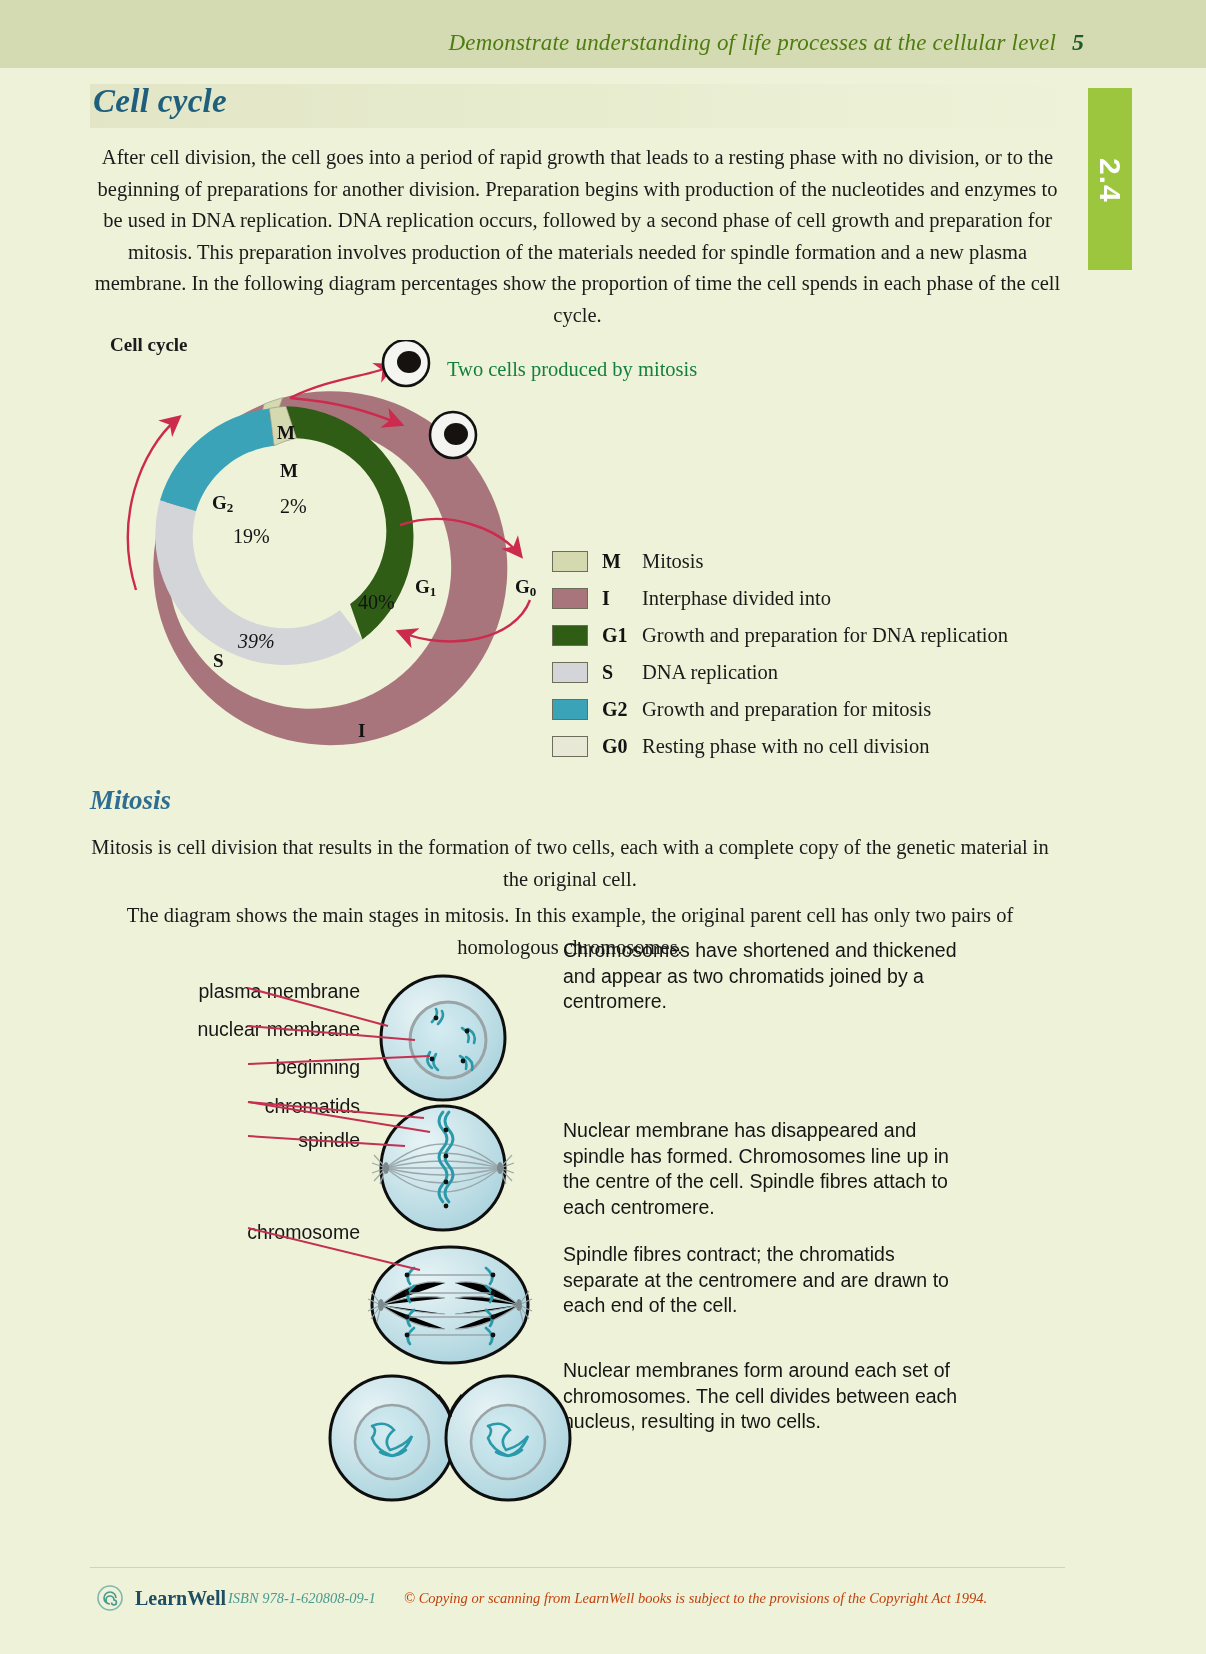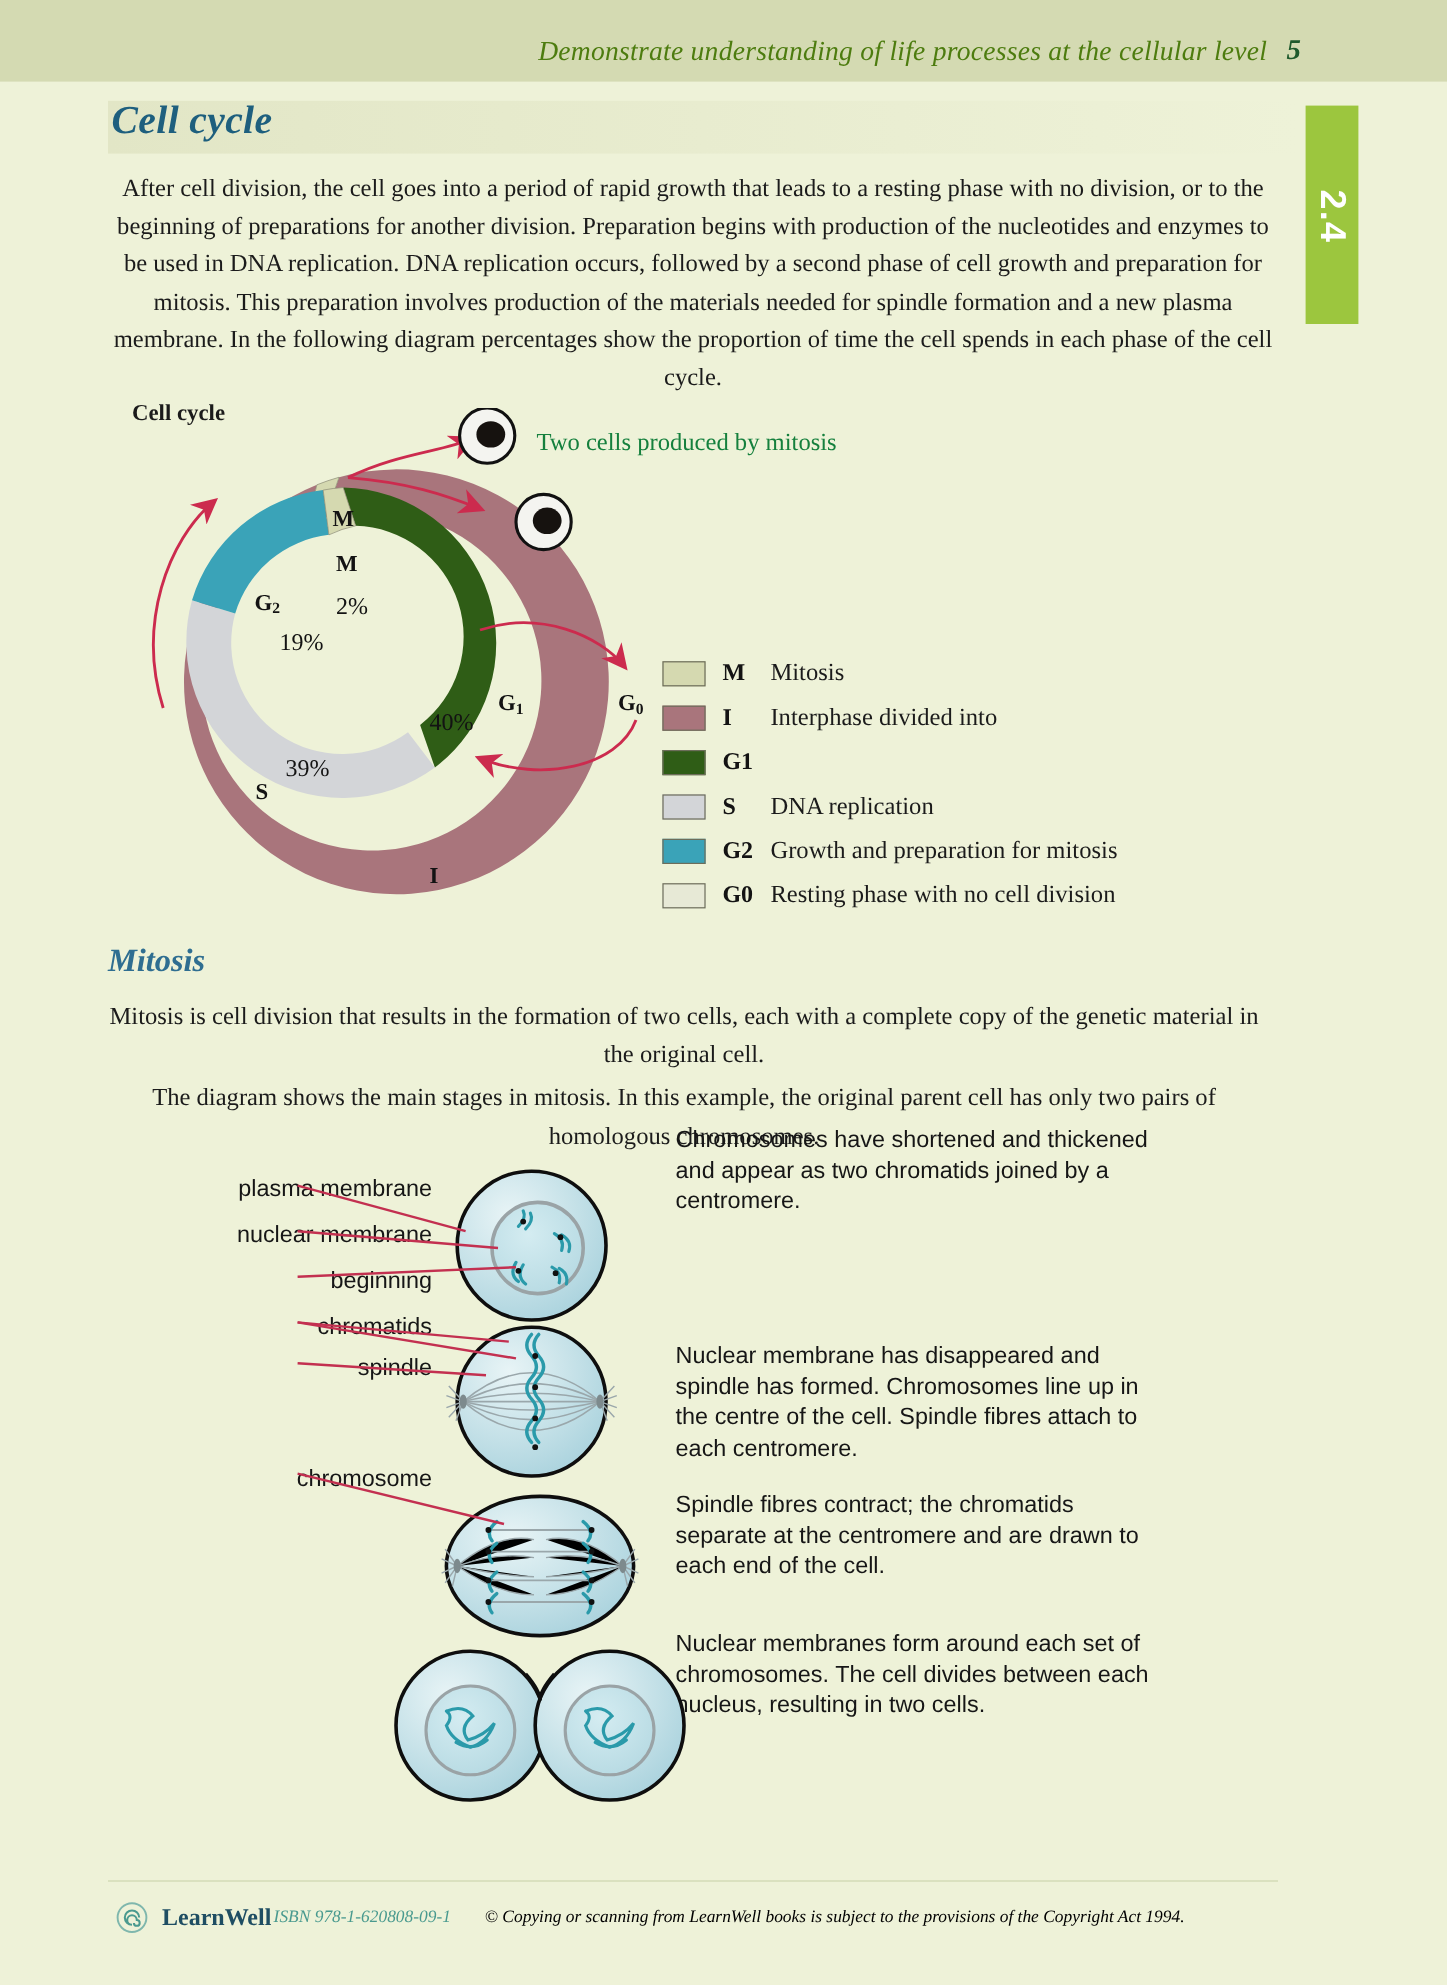--- a/index.html
+++ b/index.html
@@ -124,21 +124,21 @@
     font-size:20px; color:#1f4e63;
   }
   .foot-isbn {
     position:absolute; left:228px; top:1590px;
     font-family:"Liberation Serif", serif; font-style:italic;
     font-size:14.5px; color:#4a9a8f;
   }
   .foot-copy {
     position:absolute; left:404px; top:1590px;
     font-family:"Liberation Serif", serif; font-style:italic;
-    font-size:14.5px; color:#000000; white-space:nowrap;
+    font-size:14.5px; color:#c2410c; white-space:nowrap;
   }
 </style>
 </head>
 <body>
 
 <div class="hdr-band"></div>
 <div class="hdr-title">Demonstrate understanding of life processes at the cellular level</div>
 <div class="hdr-page">5</div>
 
 <div class="side-tab">
@@ -205,40 +205,41 @@
   <span class="ring-lbl" style="left:180px; top:120px;">M</span>
   <span class="ring-lbl" style="left:112px; top:152px;"><span>G</span><span class="sub">2</span></span>
   <span class="ring-lbl" style="left:113px; top:310px;">S</span>
   <span class="ring-lbl" style="left:315px; top:236px;"><span>G</span><span class="sub">1</span></span>
   <span class="ring-lbl" style="left:415px; top:236px;"><span>G</span><span class="sub">0</span></span>
   <span class="ring-lbl" style="left:258px; top:380px;">I</span>
 
   
   <span class="ring-pct" style="left:180px; top:155px;">2%</span>
   <span class="ring-pct" style="left:133px; top:185px;">19%</span>
-  <span class="ring-pct" style="left:138px; top:290px;">39%</span>
+  <span class="ring-pct" style="left:138px; top:290px;font-style:italic;">39%</span>
   <span class="ring-pct" style="left:258px; top:236px;margin-top:15px;">40%</span>
 </div>
 
 <div class="twocells">Two cells produced by mitosis</div>
 
 <div id="legend">
   <div class="leg-row">
     <span class="leg-sw" style="background:#d5d9b0"></span>
     <span class="leg-key">M</span>
     <span class="leg-desc">Mitosis</span>
   </div>
   <div class="leg-row">
     <span class="leg-sw" style="background:#a9757c"></span>
     <span class="leg-key">I</span>
     <span class="leg-desc">Interphase divided into</span>
   </div>
   <div class="leg-row">
     <span class="leg-sw" style="background:#2f5d16"></span>
     <span class="leg-key">G1</span>
+    <span class="leg-desc">Growth and preparation for DNA replication</span>
   </div>
   <div class="leg-row">
     <span class="leg-sw" style="background:#d3d5d8"></span>
     <span class="leg-key">S</span>
     <span class="leg-desc">DNA replication</span>
   </div>
   <div class="leg-row">
     <span class="leg-sw" style="background:#3aa3b8"></span>
     <span class="leg-key">G2</span>
     <span class="leg-desc">Growth and preparation for mitosis</span>

